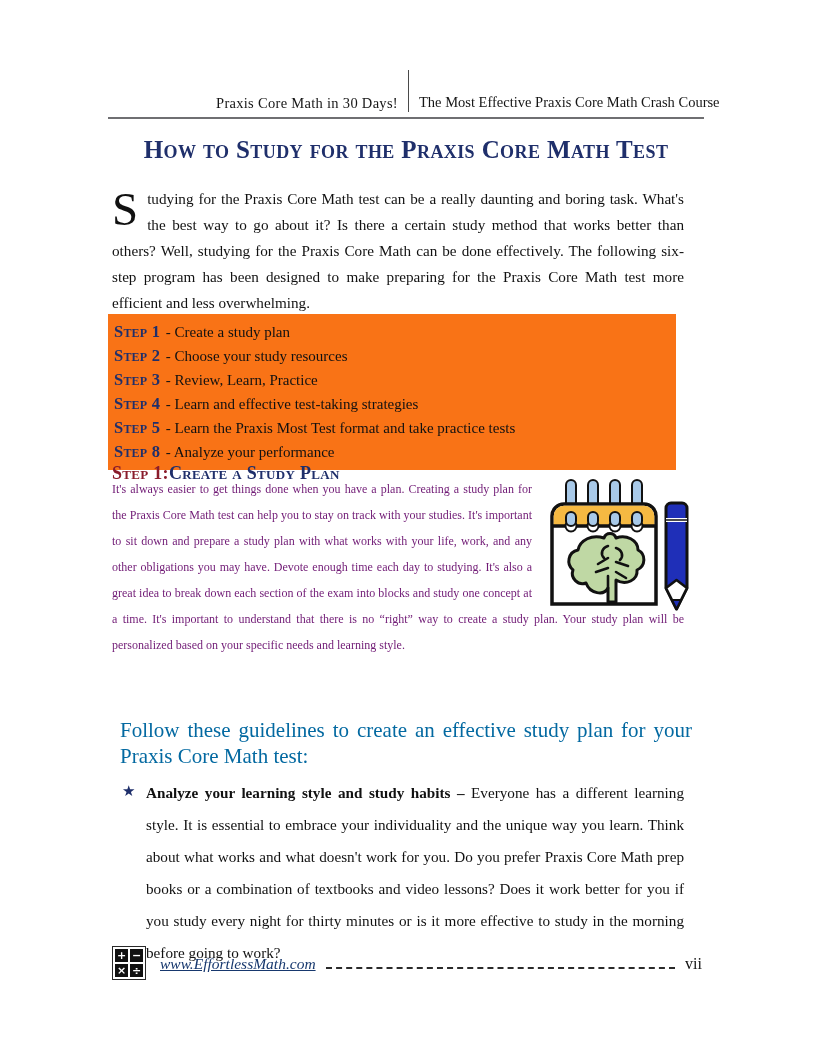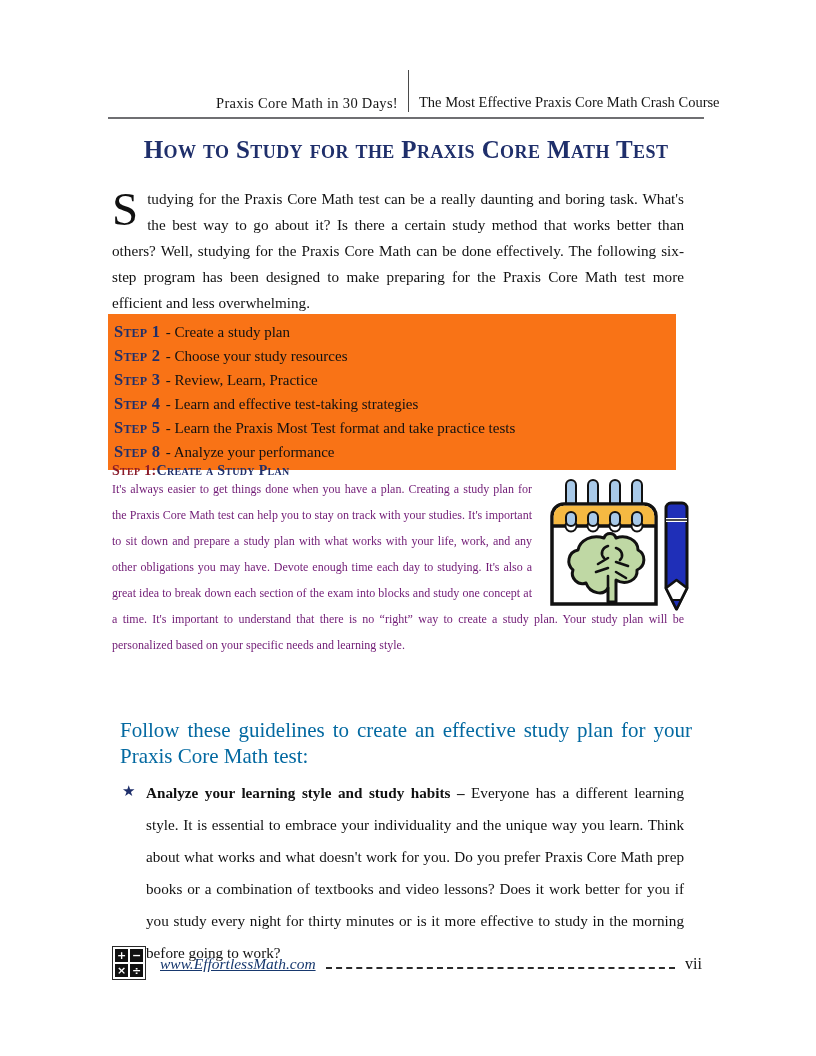--- a/index.html
+++ b/index.html
@@ -125,21 +125,21 @@
     font-size: 16.5px;
     letter-spacing: 0.2px;
     margin-right: 2px;
   }
 
   
   .step-heading {
     position: absolute;
     left: 112px;
     top: 463px;
-    font-size: 14px;
+    font-size: 18px;
     font-weight: bold;
     font-variant: small-caps;
     letter-spacing: 0.3px;
   }
   .step-heading .sh-red { color: #8a1c2b; }
   .step-heading .sh-blue { color: #1f2f6b; }
 
   
   .figure {
     position: absolute;

